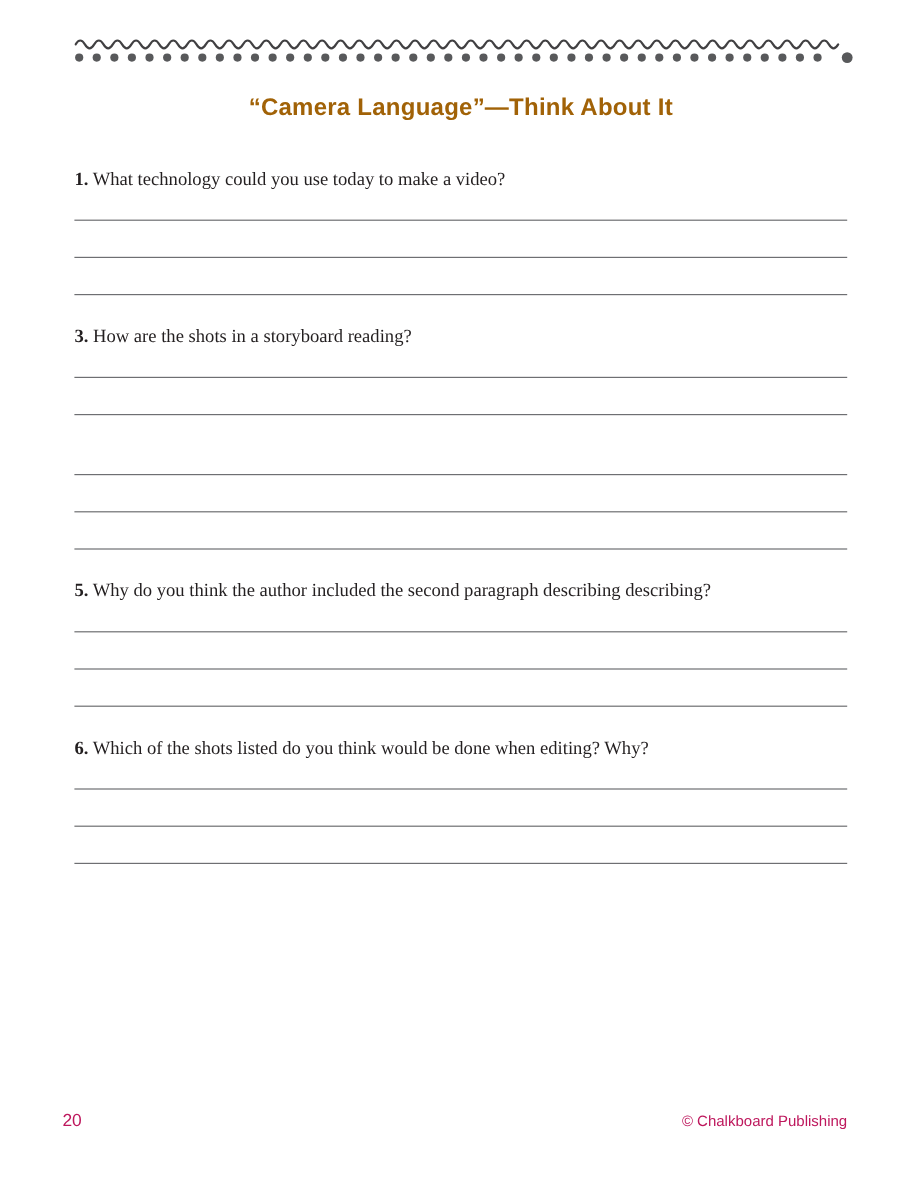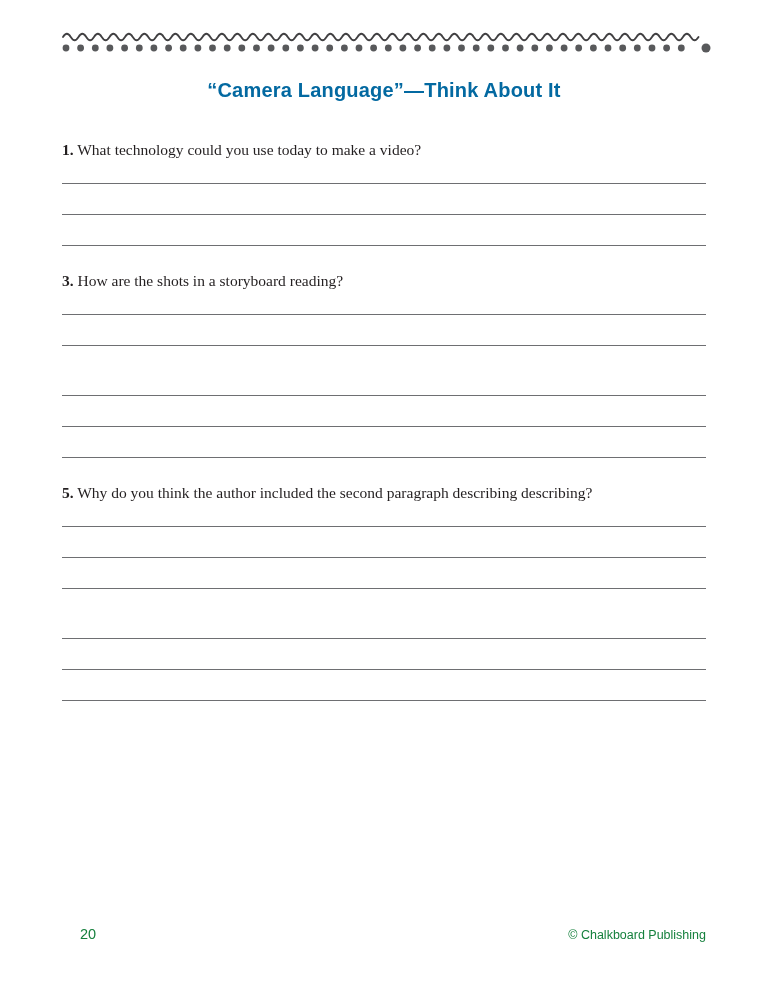--- a/index.html
+++ b/index.html
@@ -13,45 +13,45 @@
   }
   .page { padding: 28px 62px 0 62px; }
   .ornament { display: block; width: 650px; height: 25px; }
   .title {
     font-family: "Liberation Sans", sans-serif;
     font-weight: bold;
     font-size: 20px;
     letter-spacing: 0.2px;
     text-align: center;
     margin: 26px 0 0 0;
-    color: #0369a1;
+    color: #a16207;
   }
   .questions { margin-top: 38px; }
   .question { margin-bottom: 25px; }
   .q-text {
     margin: 0;
     font-size: 15.5px;
     line-height: 19px;
     padding-left: 17px;
     text-indent: -17px;
   }
   .q-num { font-weight: bold; }
   .answer-line {
     height: 30px;
     border-bottom: 1.5px solid #6e6f72;
   }
   .lines .answer-line:first-child { height: 24px; }
   .footer {
     position: absolute;
-    left: 80px; right: 62px; top: 926px;
+    left: 52px; right: 62px; top: 926px;
     display: flex;
     justify-content: space-between;
     align-items: baseline;
     font-family: "Liberation Sans", sans-serif;
-    color: #15803d;
+    color: #be185d;
   }
   .page-num { font-size: 14.5px; }
   .copyright { font-size: 12.5px; }
 </style>
 </head>
 <body>
 
 <div class="page">
 
   <svg id="ornament-svg" class="ornament" viewBox="0 0 650 25" xmlns="http://www.w3.org/2000/svg">
@@ -135,20 +135,21 @@
     <div class="question">
       <p class="q-text"><span class="q-num">5.</span> <span>Why do you think the author included the second paragraph describing describing?</span></p>
       <div class="lines">
           <div class="answer-line"></div>
           <div class="answer-line"></div>
           <div class="answer-line"></div>
         </div>
     </div>
 
     <div class="question">
+      <p class="q-text"><span class="q-num">6.</span> <span>Which of the shots listed do you think would be done when editing? Why?</span></p>
       <div class="lines">
           <div class="answer-line"></div>
           <div class="answer-line"></div>
           <div class="answer-line"></div>
         </div>
     </div>
 
   </div>
 </div>
 

